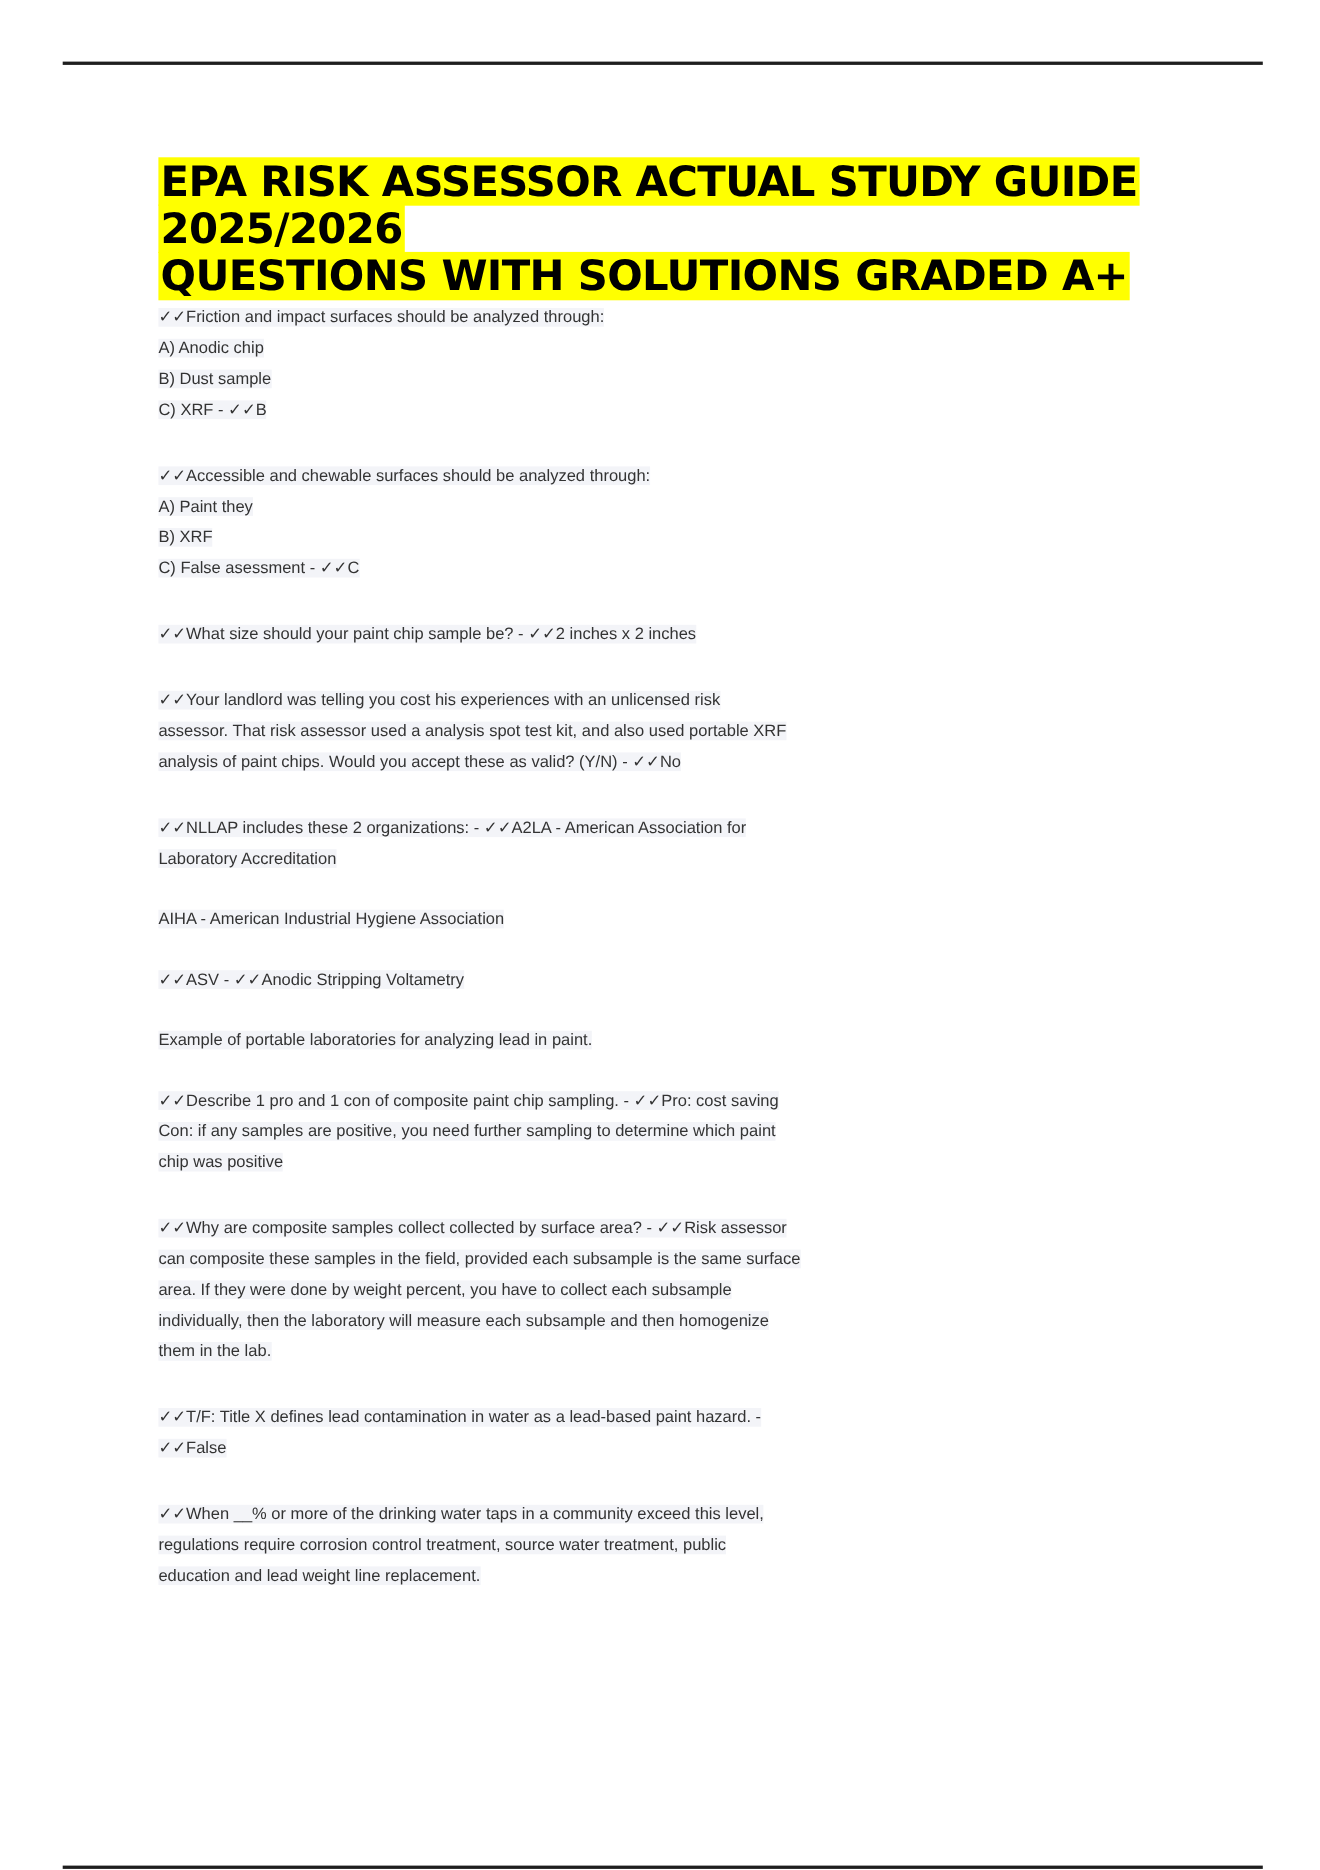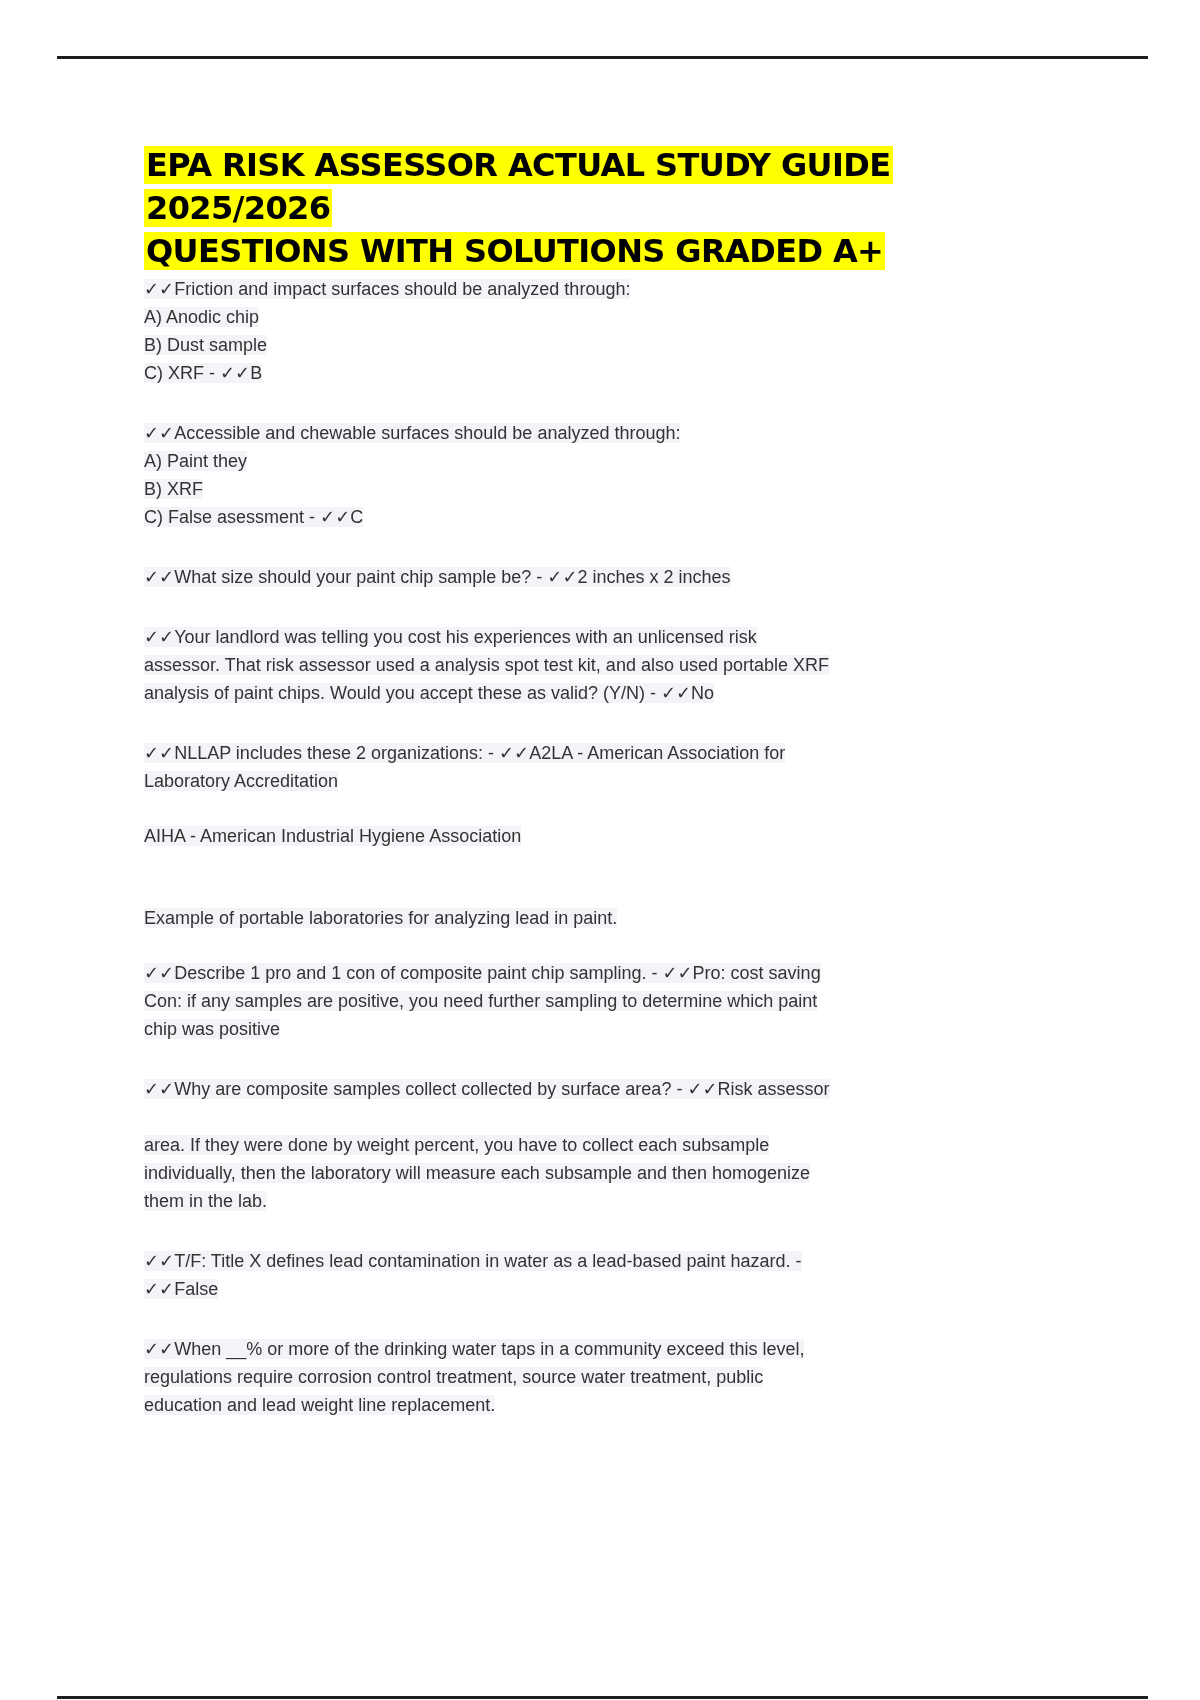--- a/index.html
+++ b/index.html
@@ -28,34 +28,34 @@
   .page {
     position: absolute;
     left: 144px;
     top: 144px;
     width: 940px;
   }
   .title {
     margin: 0;
     font-family: "DejaVu Sans", sans-serif;
     font-weight: bold;
-    font-size: 32px;
+    font-size: 38px;
     line-height: 43px;
     color: #000000;
     letter-spacing: -0.6px;
   }
   .title span {
     background: #ffff00;
     padding: 0 2px 0 2px;
     box-decoration-break: clone;
     -webkit-box-decoration-break: clone;
   }
 
   .qa {
-    font-size: 18px;
+    font-size: 15px;
     line-height: 28px;
     margin: 0;
   }
   .qa .line {
     display: inline;
     background: #f3f4f8;
     box-decoration-break: clone;
     -webkit-box-decoration-break: clone;
   }
   .block { margin: 0; }
@@ -105,37 +105,40 @@
     <span class="line">✓✓NLLAP includes these 2 organizations: - ✓✓A2LA - American Association for</span><br>
     <span class="line">Laboratory Accreditation</span>
   </div>
   <div class="gap-md"></div>
 
   <div class="qa block">
     <span class="line">AIHA - American Industrial Hygiene Association</span>
   </div>
   <div class="gap-md"></div>
 
+  <div class="qa block">
+    <span class="line">✓✓ASV - ✓✓Anodic Stripping Voltametry</span>
+  </div>
   <div class="gap-md"></div>
 
   <div class="qa block">
     <span class="line">Example of portable laboratories for analyzing lead in paint.</span>
   </div>
   <div class="gap-md"></div>
 
   <div class="qa block">
     <span class="line">✓✓Describe 1 pro and 1 con of composite paint chip sampling. - ✓✓Pro: cost saving</span><br>
     <span class="line">Con: if any samples are positive, you need further sampling to determine which paint</span><br>
     <span class="line">chip was positive</span>
   </div>
   <div class="gap-lg"></div>
 
   <div class="qa block">
     <span class="line">✓✓Why are composite samples collect collected by surface area? - ✓✓Risk assessor</span><br>
-    <br>
+    <span class="line">can composite these samples in the field, provided each subsample is the same surface</span><br>
     <span class="line">area. If they were done by weight percent, you have to collect each subsample</span><br>
     <span class="line">individually, then the laboratory will measure each subsample and then homogenize</span><br>
     <span class="line">them in the lab.</span>
   </div>
   <div class="gap-lg"></div>
 
   <div class="qa block">
     <span class="line">✓✓T/F: Title X defines lead contamination in water as a lead-based paint hazard. -</span><br>
     <span class="line">✓✓False</span>
   </div>

